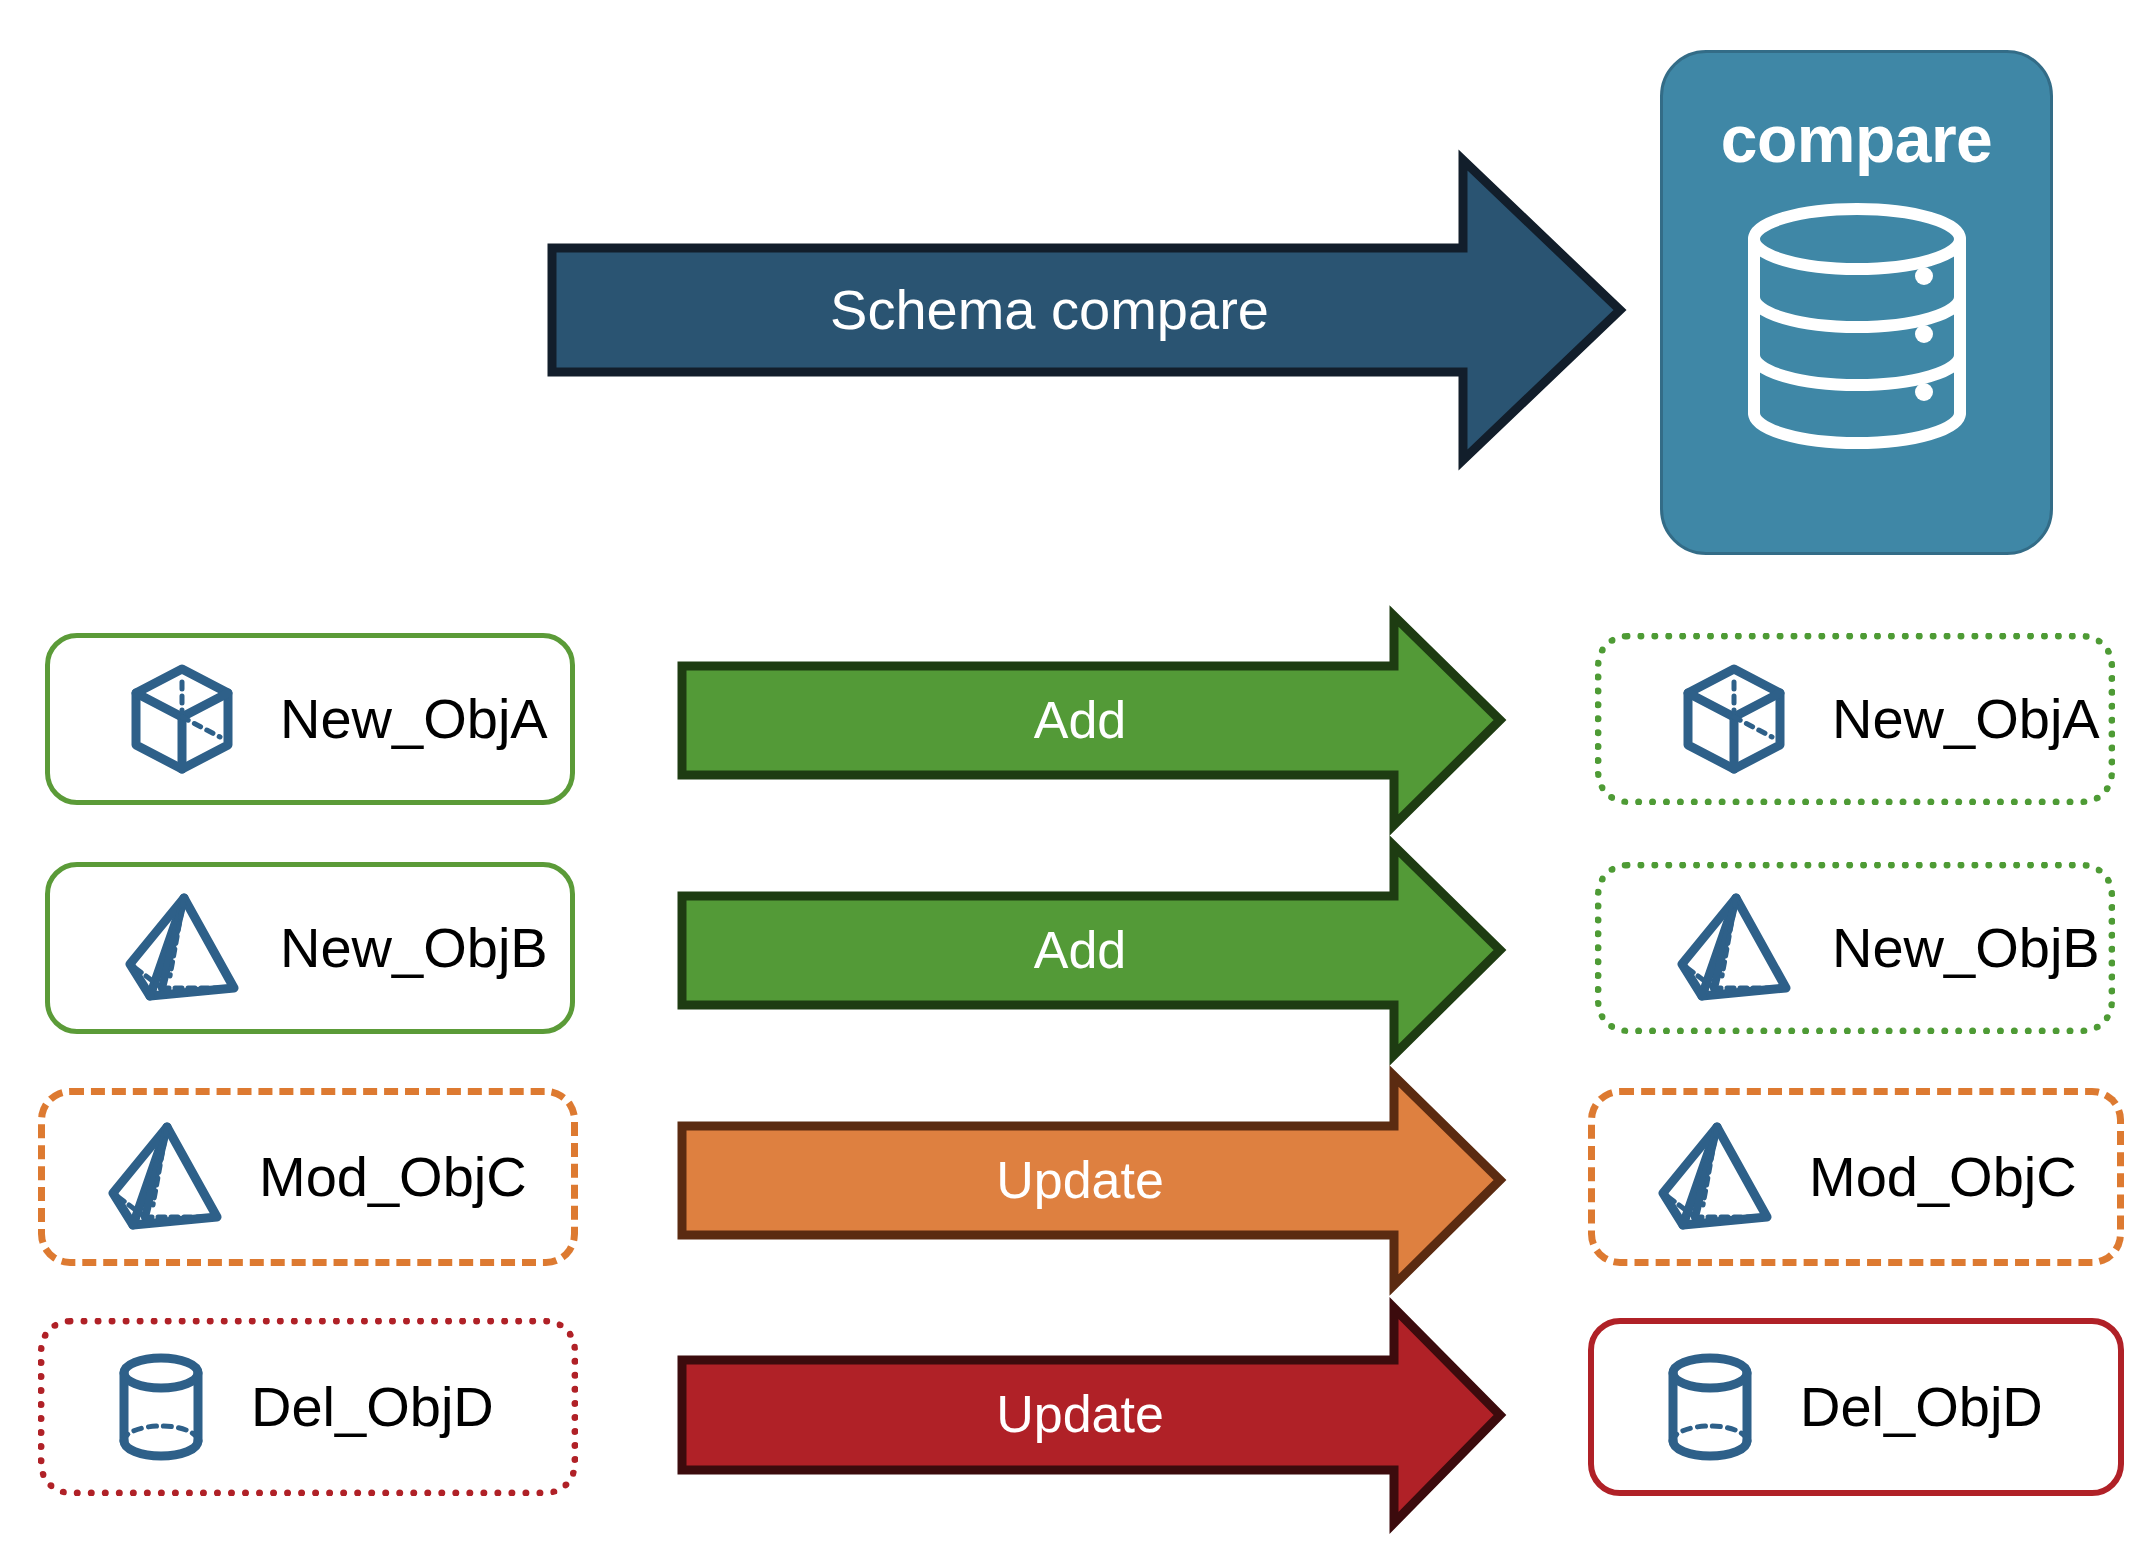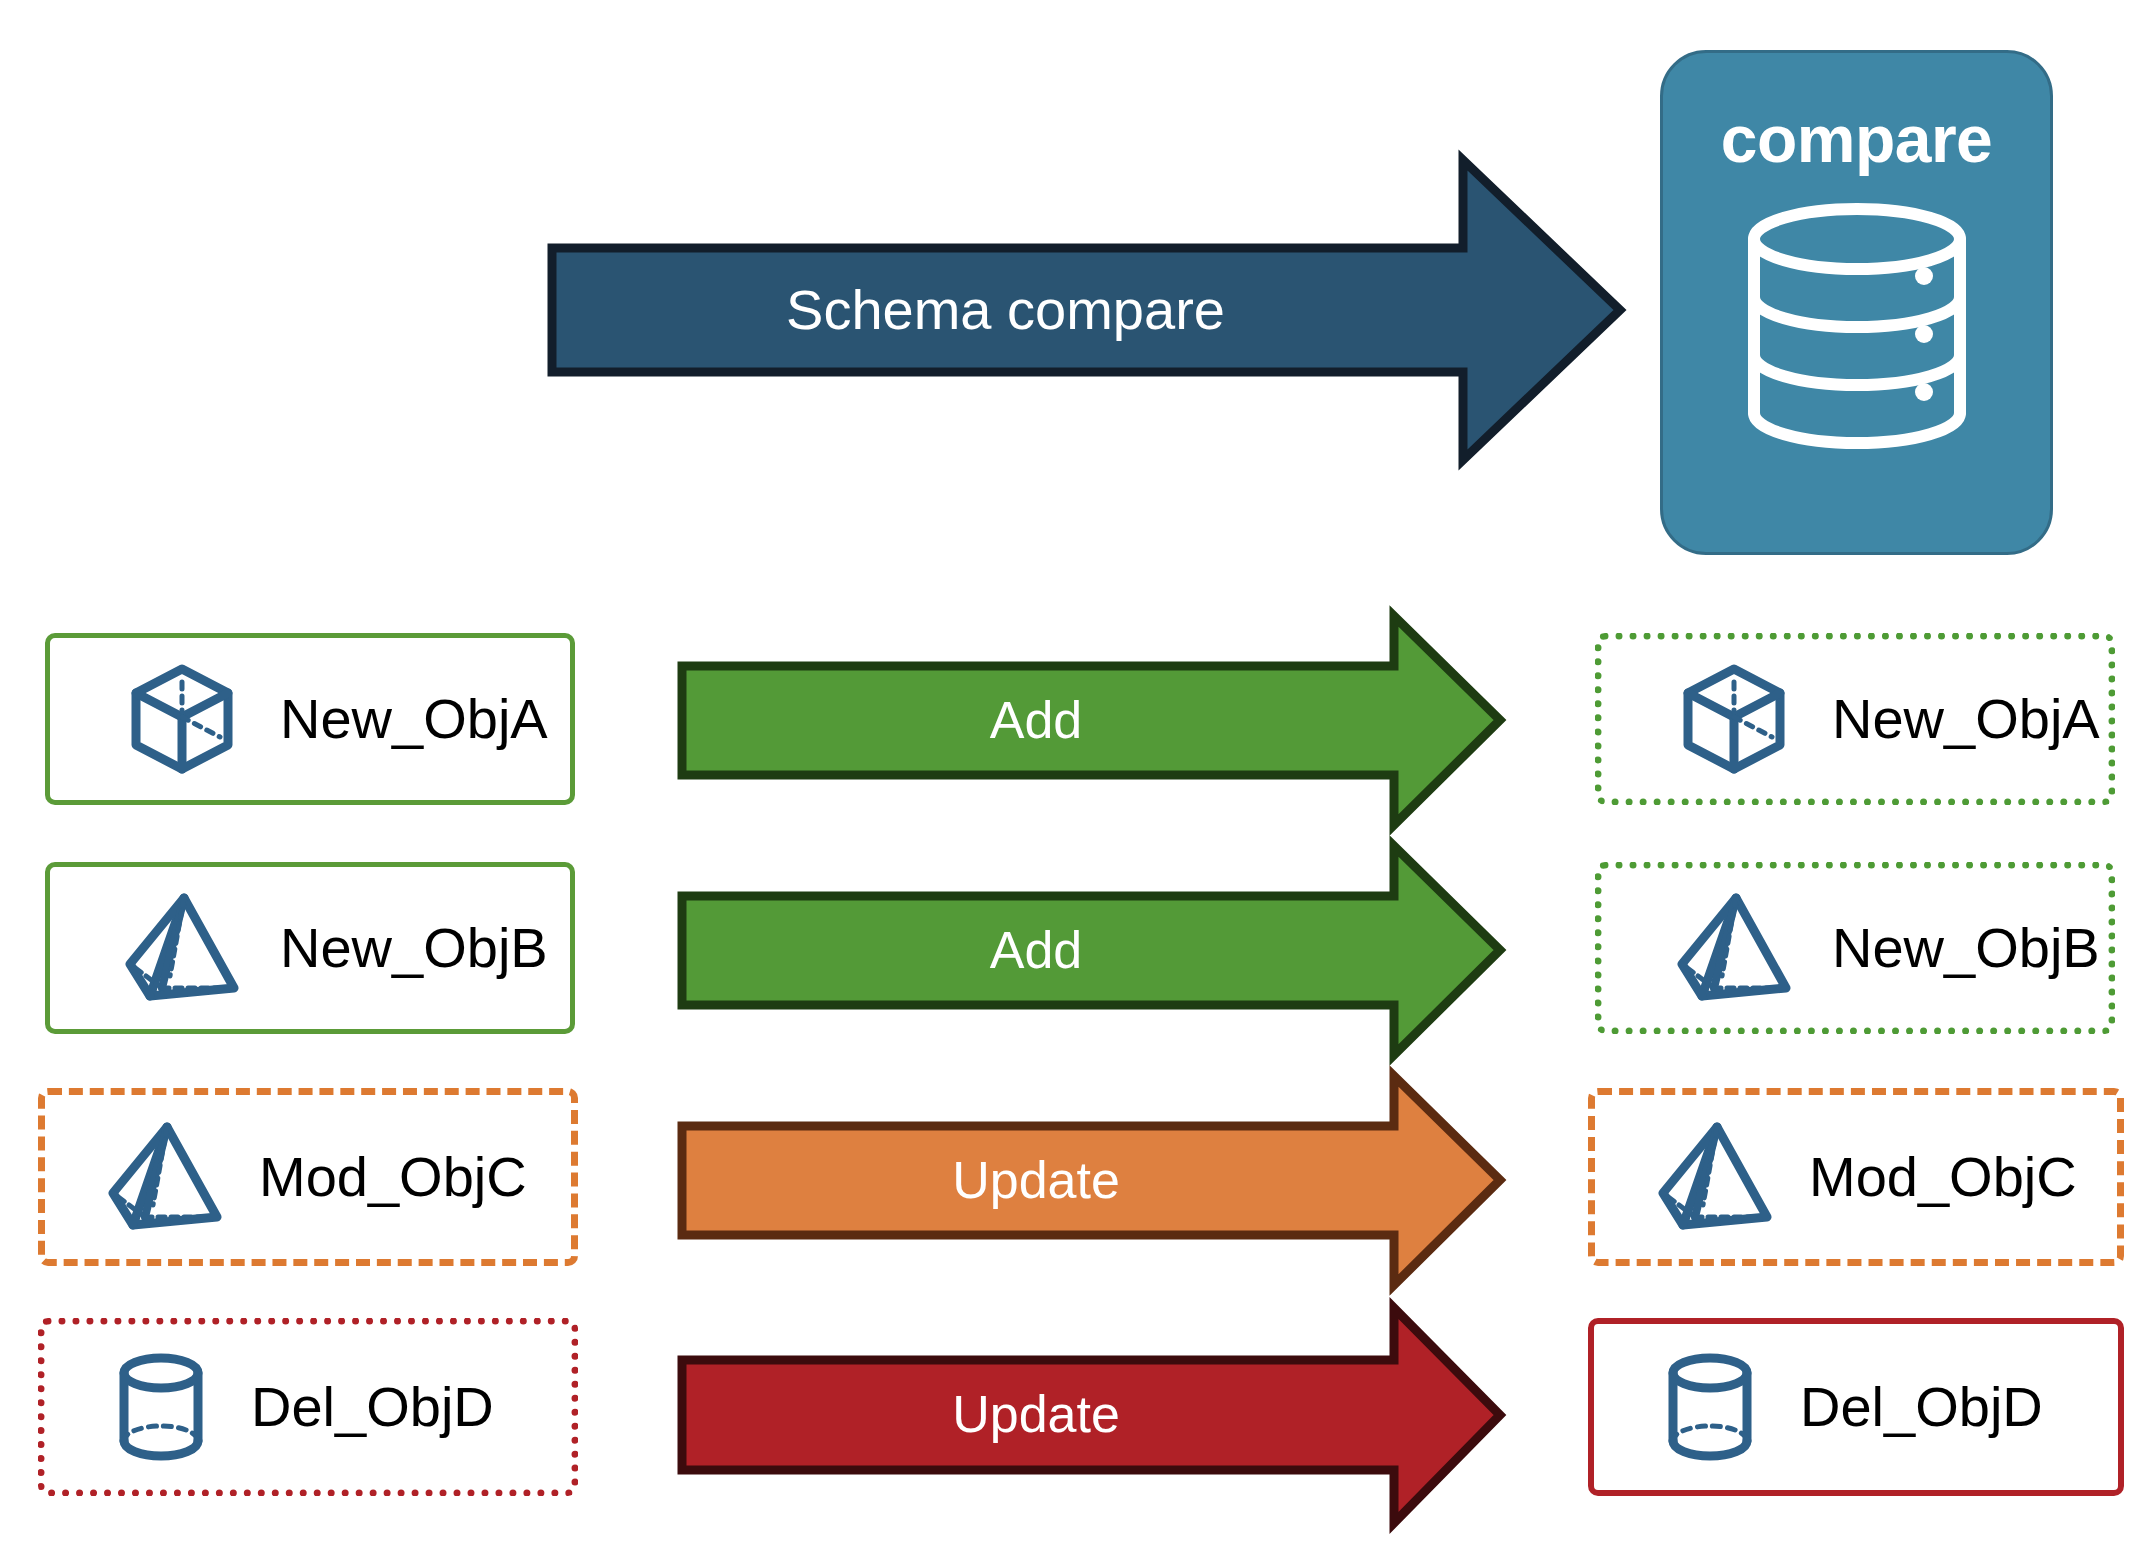--- a/index.html
+++ b/index.html
@@ -22,21 +22,21 @@
     font-size:66px;
     letter-spacing:-0.5px;
   }
   .endpoint-art{position:absolute;left:0;right:0;top:140px;display:flex;justify-content:center;}
 
   
   .objbox{
     position:absolute;
     background:#ffffff;
     box-sizing:border-box;
-    border-radius:10px;
+    border-radius:32px;
     display:flex;
     align-items:center;
   }
   .objbox .icon{flex:0 0 auto;display:flex;align-items:center;justify-content:center;}
   .objbox .lbl{
     font-size:56px;
     color:#000000;
     white-space:nowrap;
     line-height:1;
   }
@@ -49,20 +49,21 @@
 
   
   .arrow{position:absolute;}
   .arrow svg{display:block;overflow:visible;}
   .arrow-label{
     position:absolute;
     color:#ffffff;
     font-size:52px;
     white-space:nowrap;
     line-height:1;
+    padding-left:44px;
   }
   .arrow-label.big{font-size:56px;}
 </style>
 </head>
 <body>
 
 <div id="stage">
 
 
   <div class="endpoint" style="left:1660px;top:50px;width:393px;height:505px;">

